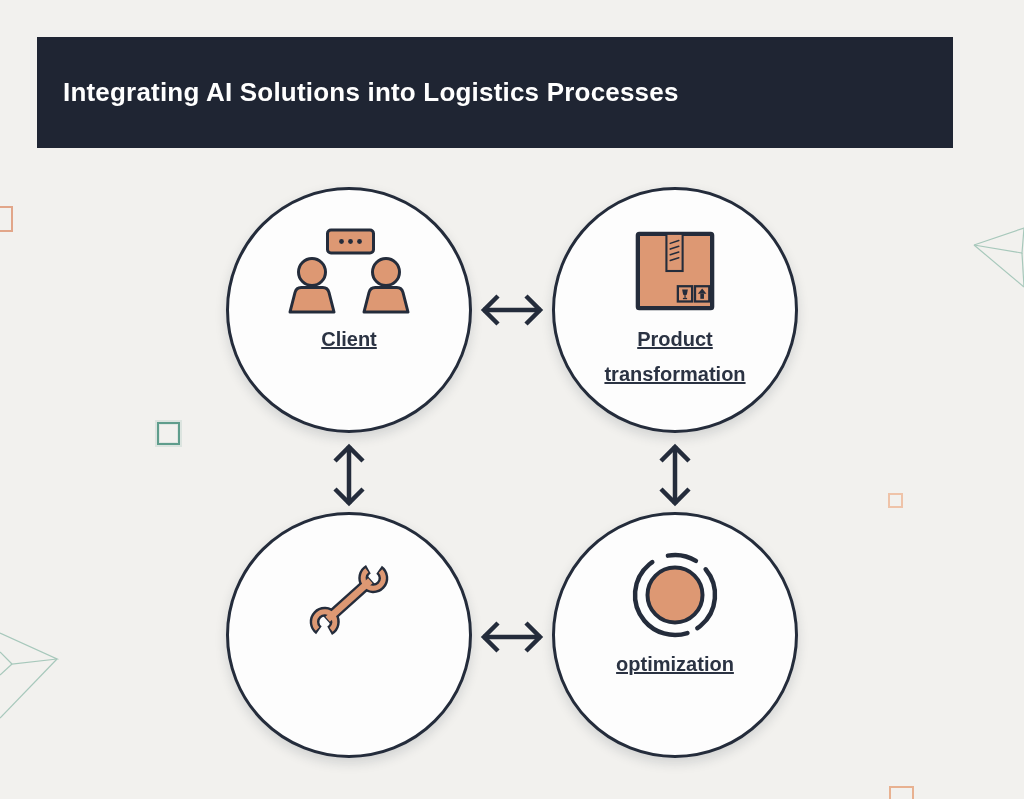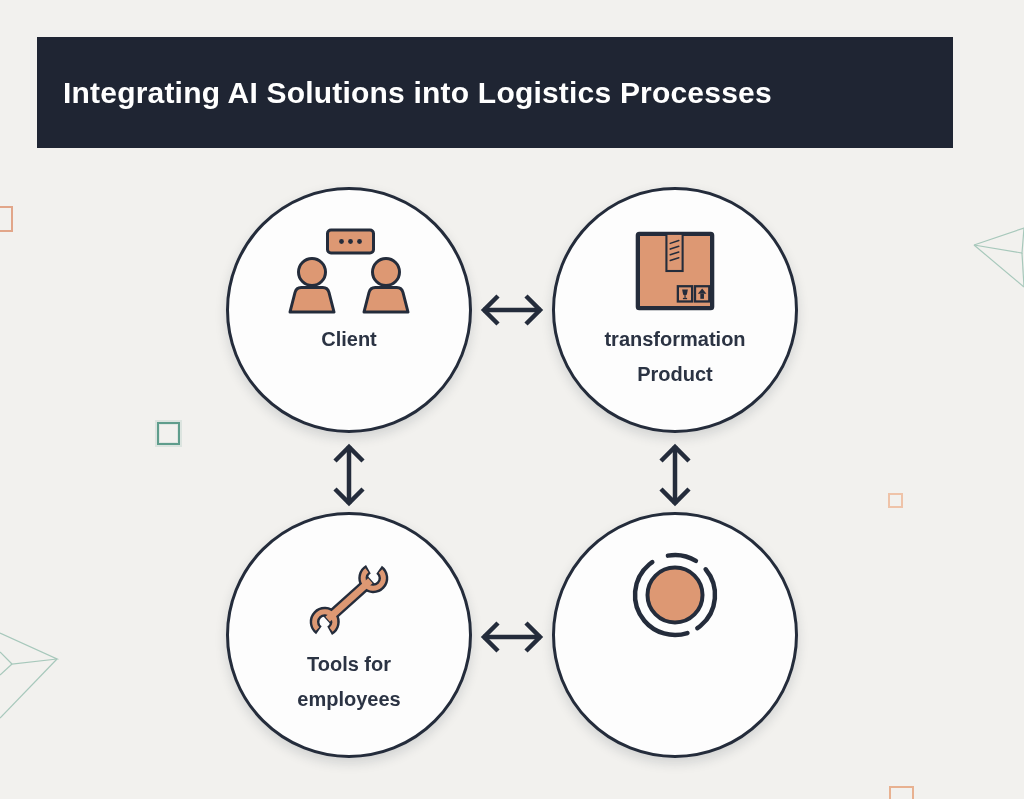--- a/index.html
+++ b/index.html
@@ -13,40 +13,40 @@
   html,body{width:1024px;height:799px;}
   body{
     position:relative;overflow:hidden;background:var(--page-bg);
     font-family:"Liberation Sans", sans-serif;
   }
   .title-bar{
     position:absolute;left:37px;top:37px;width:916px;height:111px;
     background:var(--header-bg);display:flex;align-items:center;
   }
   .title-bar h1{
-    color:var(--header-text);font-size:30px;font-weight:700;
+    color:var(--header-text);font-size:26px;font-weight:700;
     letter-spacing:.2px;padding-left:26px;
   }
   .node{
     position:absolute;width:246px;height:246px;border-radius:50%;
     background:var(--node-fill);border:3px solid var(--node-border);
     box-shadow:0 5px 12px rgba(30,38,53,.15);
   }
   .node-client{left:226px;top:187px;}
   .node-product{left:552px;top:187px;}
   .node-tools{left:226px;top:512px;}
   .node-process{left:552px;top:512px;}
   .node-icon{position:absolute;left:50%;transform:translateX(-50%);}
   .node-client .node-icon{top:38px;}
   .node-product .node-icon{top:41px;}
   .node-tools .node-icon{top:32px;}
   .node-process .node-icon{top:33px;}
   .node-label{
     position:absolute;top:132px;left:0;width:100%;text-align:center;
-    color:var(--label-text);font-size:20px;font-weight:700;line-height:35px;
+    color:var(--label-text);font-size:20px;font-weight:700;line-height:35px;text-decoration:underline;
   }
   .arrow{position:absolute;}
   .arrow-top{left:477px;top:290px;}
   .arrow-bottom{left:477px;top:617px;}
   .arrow-left{left:329px;top:440px;}
   .arrow-right{left:655px;top:440px;}
   .deco-square{position:absolute;background:transparent;}
   .deco-sq-left{left:-13px;top:206px;width:26px;height:26px;border:2.5px solid var(--deco-orange);}
   .deco-sq-teal{left:157px;top:422px;width:23px;height:23px;border:2.5px solid var(--deco-teal);box-shadow:0 0 0 2px rgba(95,157,140,.15), inset 0 0 0 1px rgba(95,157,140,.12);}
   .deco-sq-small{left:888px;top:493px;width:15px;height:15px;border:2px solid var(--deco-orange-light);}
@@ -95,48 +95,45 @@
     </g>
     <rect class="of ds" x="45" y="58" width="15" height="16" stroke-width="2.4"></rect>
     <rect class="of ds" x="63" y="58" width="15" height="16" stroke-width="2.4"></rect>
     <path class="df" d="M 49.5,61.5 L 55.5,61.5 L 54.8,65 C 54.6,66.8 53.8,67.6 52.5,67.6 C 51.2,67.6 50.4,66.8 50.2,65 Z"></path>
     <rect class="df" x="51.9" y="67.6" width="1.3" height="2.6"></rect>
     <path class="ds" d="M 50.3,70.9 L 54.7,70.9" stroke-width="1.4"></path>
     <path class="df" d="M 70.5,60.5 L 75,66 L 66,66 Z"></path>
     <rect class="df" x="68.6" y="66" width="3.8" height="5.2"></rect>
   </svg>
   <div class="node-label">
+    <div>Product</div>
     <div>transformation</div>
-    <div>Product</div>
   </div>
 </div>
 
 <div class="node node-tools">
   <svg class="node-icon" width="106" height="106" viewBox="0 0 120 120">
     <g transform="rotate(-42 60 60)" fill="none">
       <path class="ds" stroke-width="11" d="M 11.8 62.59 A 11.5 11.5 0 1 1 20.41 71.2"></path>
       <path class="ds" stroke-width="11" d="M 108.2 57.41 A 11.5 11.5 0 1 1 99.59 48.8"></path>
       <path class="ds" stroke-width="13" d="M 26 60 L 94 60"></path>
       <path stroke="#DD9873" stroke-width="5.5" d="M 11.52 60.6 A 11.5 11.5 0 1 1 22.4 71.48"></path>
       <path stroke="#DD9873" stroke-width="5.5" d="M 108.48 59.4 A 11.5 11.5 0 1 1 97.6 48.52"></path>
       <path stroke="#DD9873" stroke-width="7.5" d="M 27.5 60 L 92.5 60"></path>
     </g>
   </svg>
-  <div class="node-label">
-    <div>Tools for</div>
-    <div>employees</div>
-  </div>
 </div>
 
 <div class="node node-process">
   <svg class="node-icon" width="94" height="94" viewBox="0 0 94 94">
     <circle cx="47" cy="47" r="40" fill="none" class="ds" stroke-width="4.5" stroke-dasharray="67 11 114 17 29 13.3" stroke-linecap="round" transform="rotate(-40 47 47)"></circle>
     <circle class="of ds" cx="47" cy="47" r="27.5" stroke-width="4"></circle>
   </svg>
   <div class="node-label">
+    <div>optimization</div>
   </div>
 </div>
 
 <svg class="arrow arrow-top" width="70" height="40" viewBox="0 0 70 40">
   <path d="M 6,20 L 64,20"></path>
   <path d="M 49,6 L 63,20 L 49,34"></path>
   <path d="M 21,6 L 7,20 L 21,34"></path>
 </svg>
 <svg class="arrow arrow-bottom" width="70" height="40" viewBox="0 0 70 40">
   <path d="M 6,20 L 64,20"></path>

